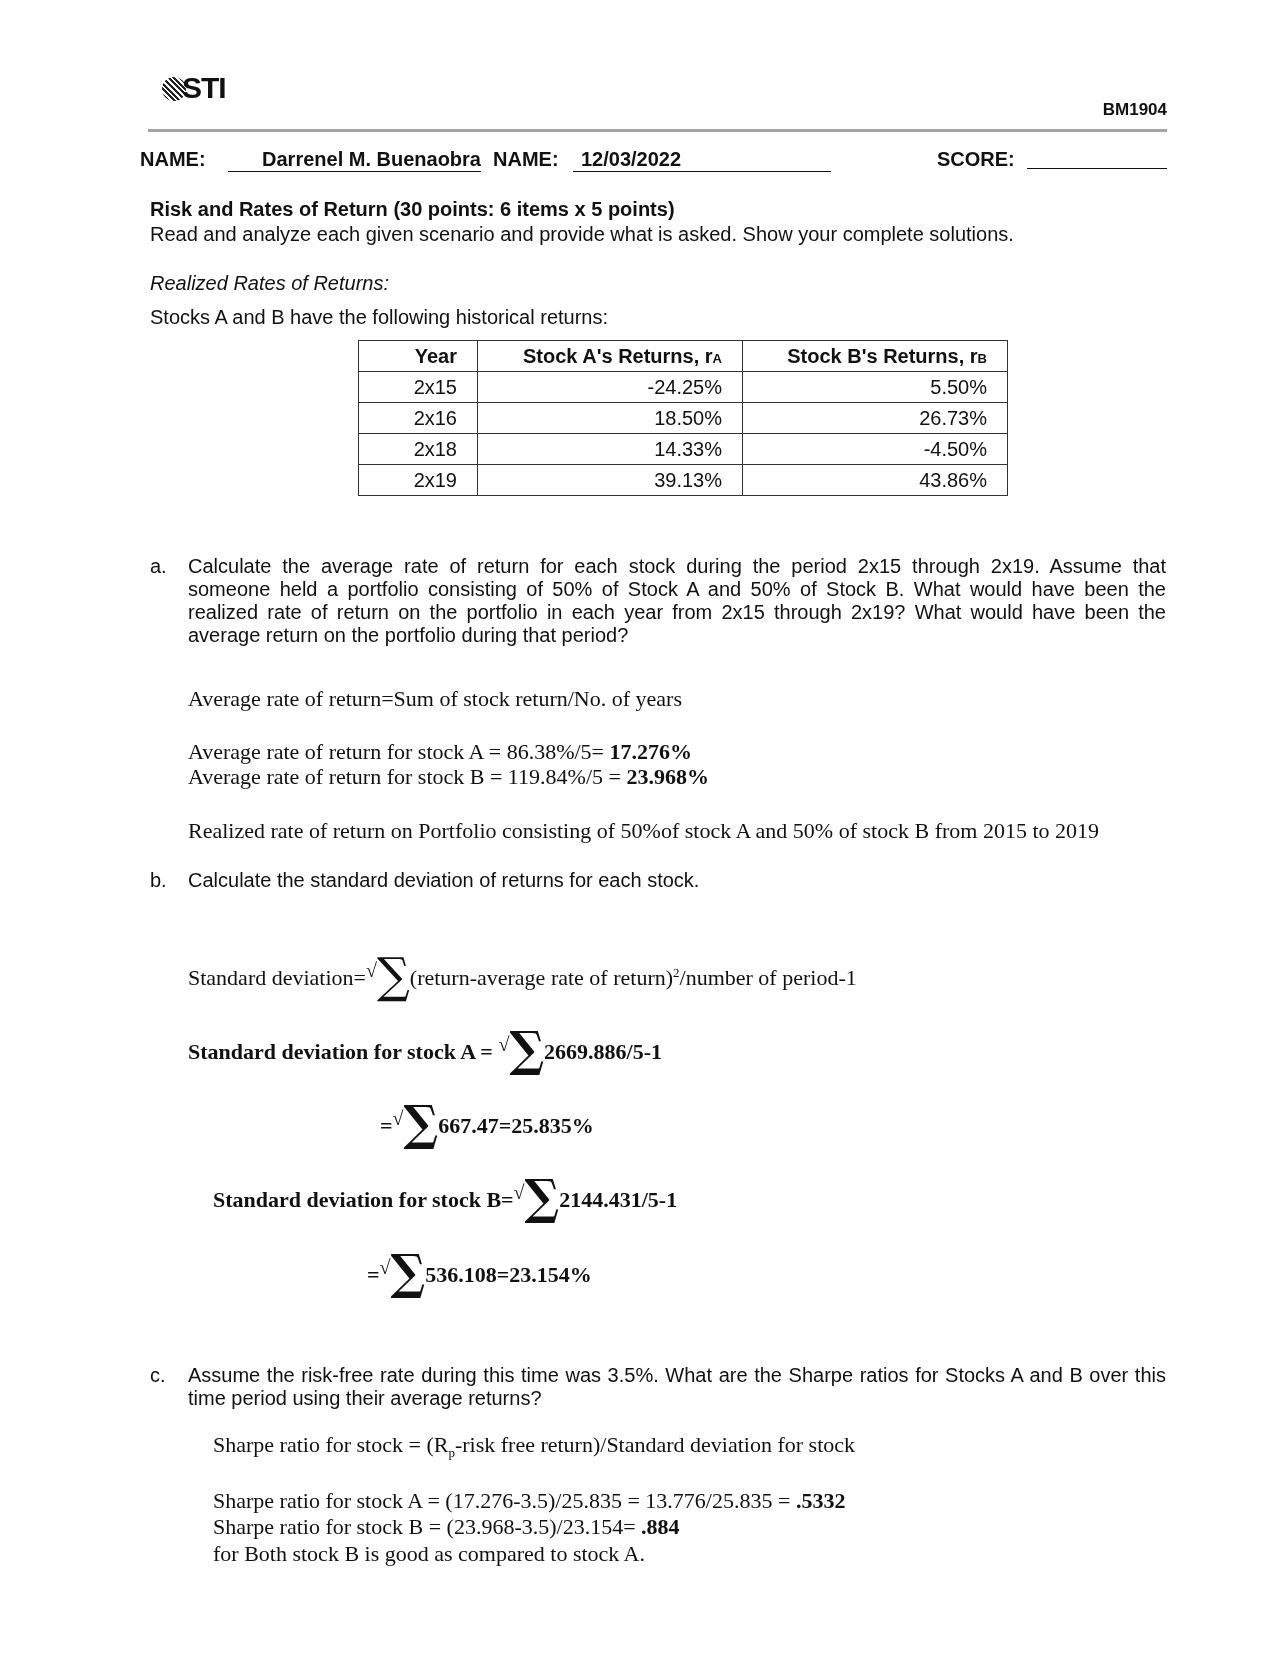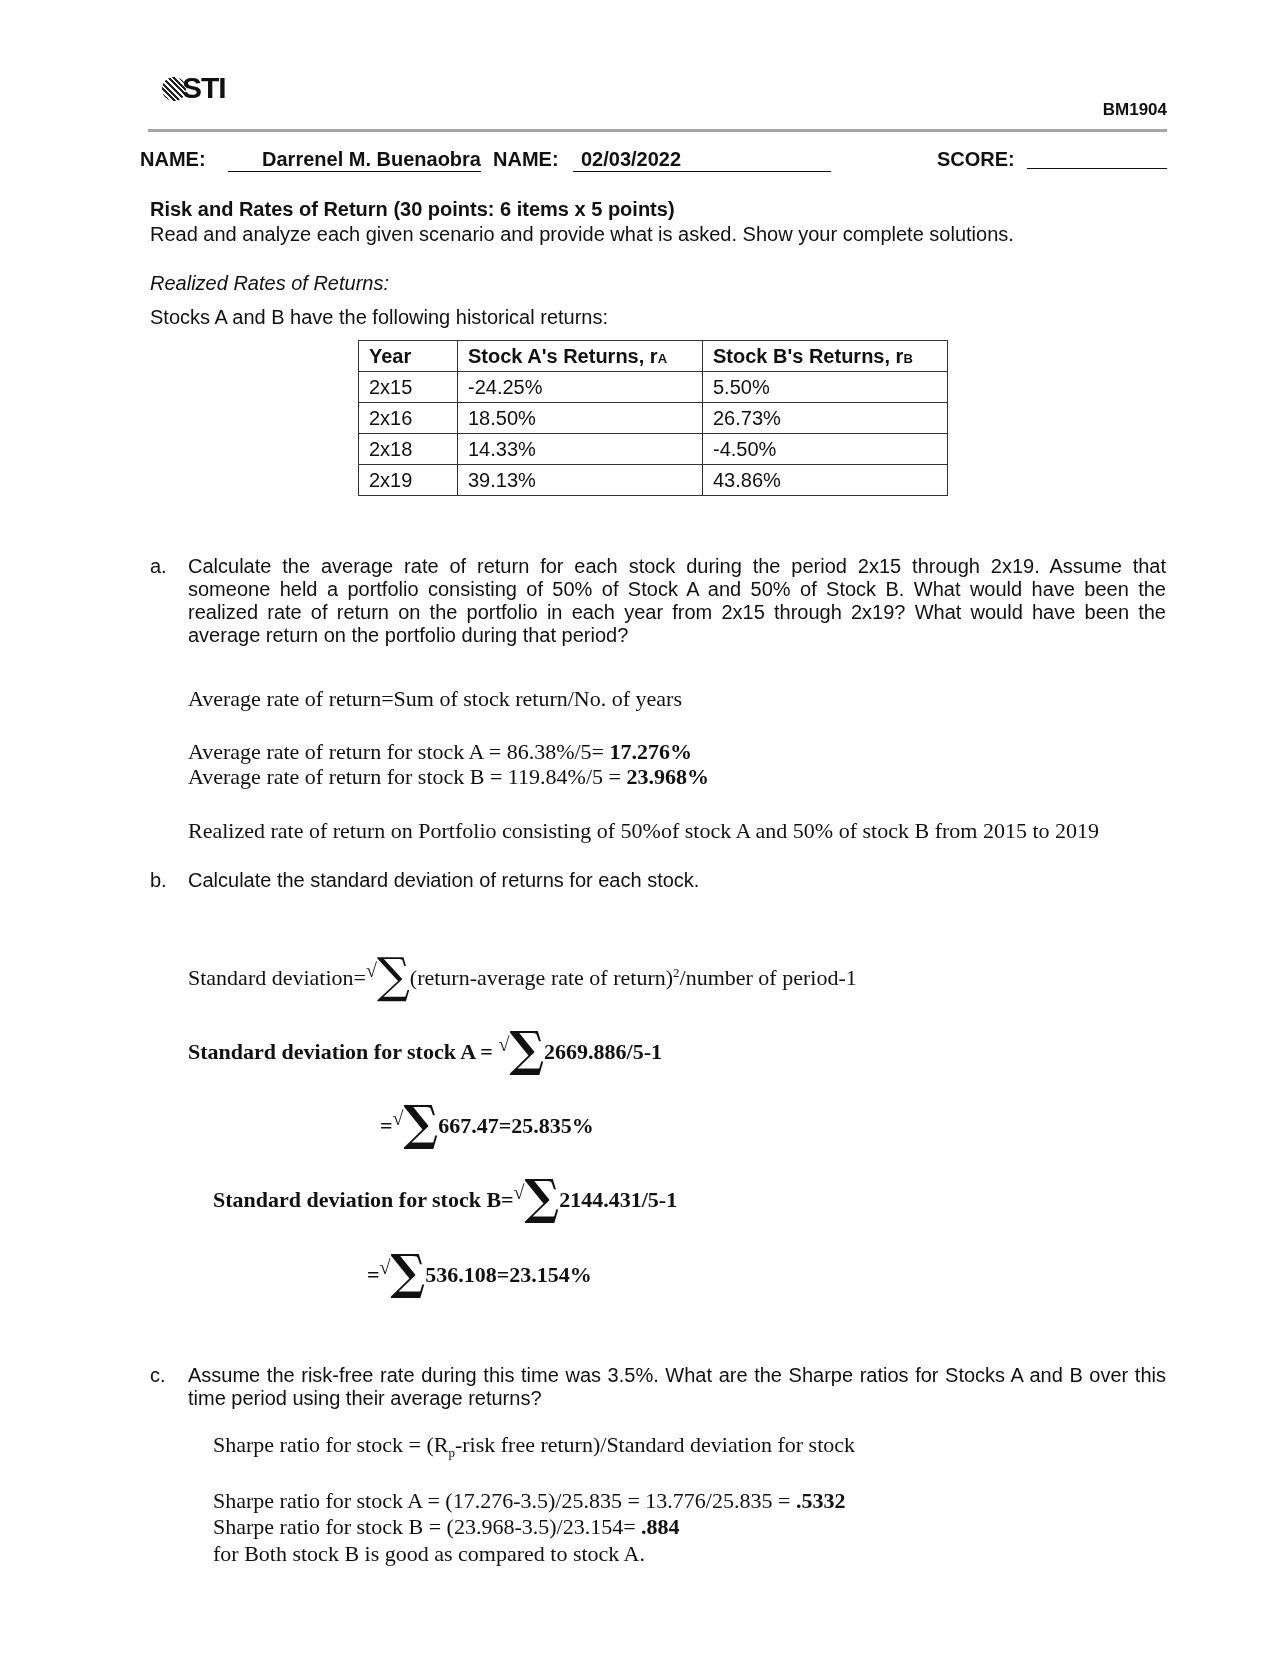--- a/index.html
+++ b/index.html
@@ -11,21 +11,21 @@
   .logo .globe{display:inline-block;width:24px;height:24px;border-radius:50%;background:repeating-linear-gradient(45deg,#222 0 2px,#fff 2px 4px);vertical-align:-3px;margin-right:-4px;}
   .code{right:113px;top:100px;font-size:17px;font-weight:bold;}
   .rule{left:148px;right:113px;top:129px;height:3px;background:#a5a5a5;}
   .hdr{top:148px;font-size:20px;font-weight:bold;}
   .uline{display:inline-block;border-bottom:1.5px solid #111;}
   .title{left:150px;top:198px;font-size:20px;font-weight:bold;}
   .instr{left:150px;top:223px;font-size:20px;}
   .ital{left:150px;top:272px;font-size:20px;font-style:italic;}
   .intro{left:150px;top:306px;font-size:20px;}
   table.ret{position:absolute;left:358px;top:340px;border-collapse:collapse;font-family:"Liberation Sans",sans-serif;font-size:20px;}
-  table.ret td,table.ret th{border:1.5px solid #333;text-align:left;height:30px;padding:0 10px;}
+  table.ret td,table.ret th{border:1.5px solid #333;text-align:right;height:30px;padding:0 20px;}
   table.ret th{font-weight:bold;}
   .c1{width:78px;}.c2{width:224px;}.c3{width:224px;}
   .sub{font-size:13px;}
   .q{left:150px;font-size:20px;line-height:23px;width:1016px;}
   .q .lbl{position:absolute;left:0;top:0;}
   .q .txt{margin-left:38px;text-align:justify;}
   .ans{font-size:22px;}
   .bold{font-weight:bold;}
   .sig{font-size:46px;font-family:"DejaVu Serif",serif;vertical-align:-6px;display:inline-block;transform:scaleY(1.05);}
   .rad{font-size:20px;vertical-align:8px;}
@@ -33,21 +33,21 @@
 </head>
 <body>
 
 <div class="abs logo"><span class="globe"></span><span>STI</span></div>
 <div class="abs sans code">BM1904</div>
 <div class="abs rule"></div>
 
 <div class="abs sans hdr" style="left:140px;">NAME:</div>
 <div class="abs sans hdr uline" style="left:228px;width:245px;padding-left:8px;text-align:right;">Darrenel M. Buenaobra</div>
 <div class="abs sans hdr" style="left:493px;">NAME:</div>
-<div class="abs sans hdr uline" style="left:573px;width:250px;padding-left:8px;">02/03/2022</div>
+<div class="abs sans hdr uline" style="left:573px;width:250px;padding-left:8px;">12/03/2022</div>
 <div class="abs sans hdr" style="left:937px;">SCORE:</div>
 <div class="abs sans hdr uline" style="left:1027px;width:140px;height:20px;"></div>
 
 <div class="abs sans title">Risk and Rates of Return (30 points: 6 items x 5 points)</div>
 <div class="abs sans instr">Read and analyze each given scenario and provide what is asked. Show your complete solutions.</div>
 <div class="abs sans ital">Realized Rates of Returns:</div>
 <div class="abs sans intro">Stocks A and B have the following historical returns:</div>
 
 <table class="ret">
   <tbody>

